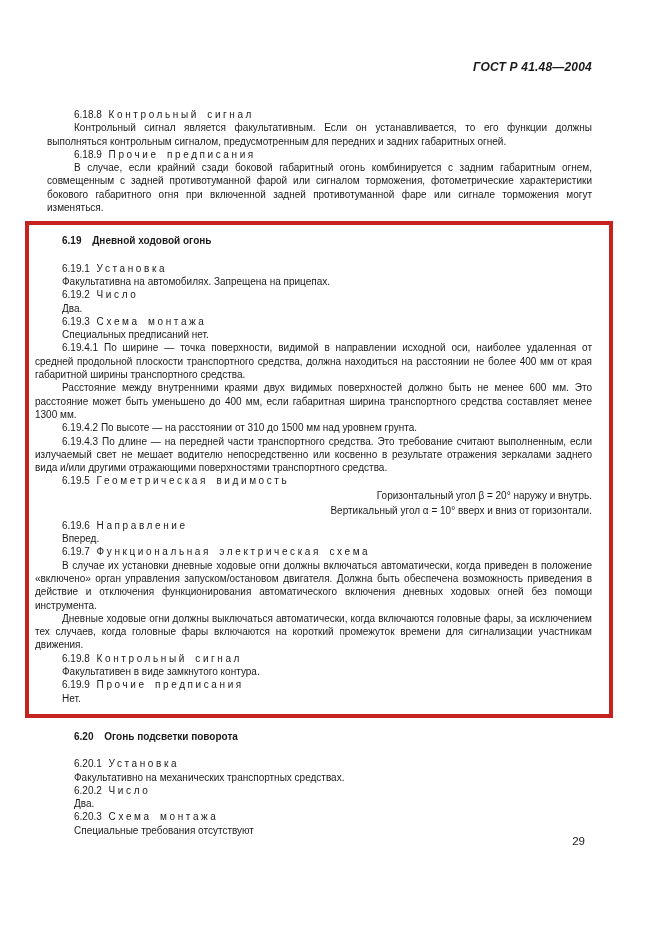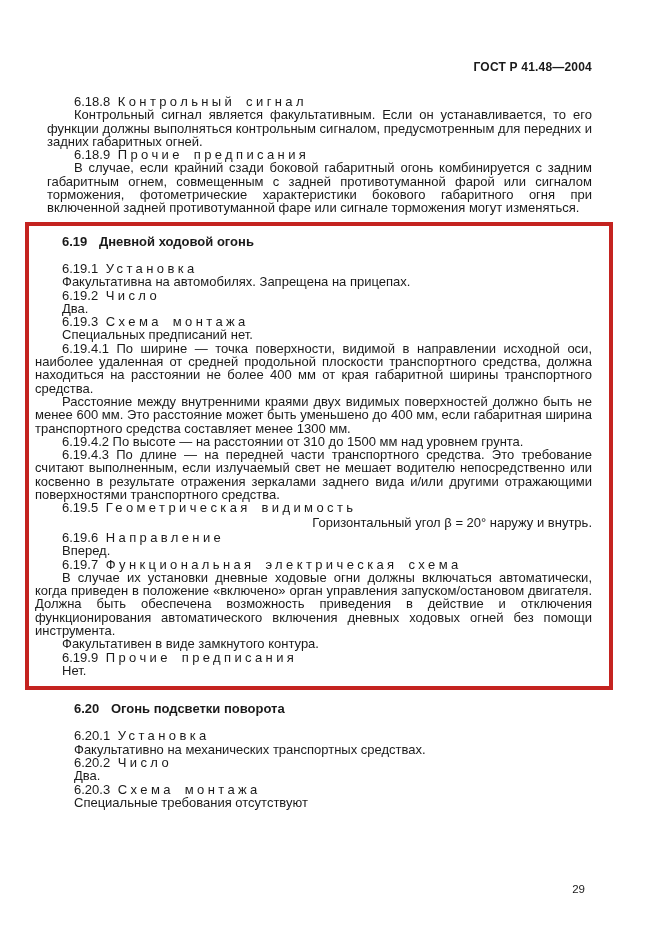--- a/index.html
+++ b/index.html
@@ -14,24 +14,25 @@
     color: #1a1a1a;
     overflow: hidden;
   }
   .doc-header {
     margin: 0 69px 0 47px;
     text-align: right;
     font-weight: 700;
     font-size: 12px;
     line-height: 14px;
     letter-spacing: 0.2px;
+    font-style: italic;
   }
   .content {
-    margin: 21px 69px 0 47px;
-    font-size: 13px;
+    margin: 34px 69px 0 47px;
+    font-size: 10px;
     line-height: 13.3px;
   }
   .para {
     margin: 0;
     text-indent: 27px;
     text-align: justify;
   }
   .para.formula { margin: 1.5px 0; text-align: right; }
   .clause {
     text-indent: 27px;
@@ -48,21 +49,21 @@
     margin: 0 0 14px 0;
   }
   .section-title .num { margin-right: 8px; }
   .red-box {
     border: 4px solid #c42320;
     margin: 7px -21px 12px -22px;
     padding: 9px 17px 9px 6px;
   }
   .page-num {
     position: absolute;
-    top: 883px;
+    top: 835px;
     right: 76px;
     font-size: 11.5px;
     line-height: 13px;
     text-align: center;
   }
 </style>
 </head>
 <body>
 
 <div class="page">
@@ -86,24 +87,27 @@
           <div class="clause"><span class="num">6.19.2</span> <span class="title">Число</span></div>
           <p class="para">Два.</p>
           <div class="clause"><span class="num">6.19.3</span> <span class="title">Схема монтажа</span></div>
           <p class="para">Специальных предписаний нет.</p>
           <p class="para">6.19.4.1 По ширине — точка поверхности, видимой в направлении исходной оси, наиболее удаленная от средней продольной плоскости транспортного средства, должна находиться на расстоянии не более 400 мм от края габаритной ширины транспортного средства.</p>
           <p class="para">Расстояние между внутренними краями двух видимых поверхностей должно быть не менее 600 мм. Это расстояние может быть уменьшено до 400 мм, если габаритная ширина транспортного средства составляет менее 1300 мм.</p>
           <p class="para">6.19.4.2 По высоте — на расстоянии от 310 до 1500 мм над уровнем грунта.</p>
           <p class="para">6.19.4.3 По длине — на передней части транспортного средства. Это требование считают выполненным, если излучаемый свет не мешает водителю непосредственно или косвенно в результате отражения зеркалами заднего вида и/или другими отражающими поверхностями транспортного средства.</p>
           <div class="clause"><span class="num">6.19.5</span> <span class="title">Геометрическая видимость</span></div>
           <p class="para formula">Горизонтальный угол β = 20° наружу и внутрь.</p>
+          <p class="para formula">Вертикальный угол α = 10° вверх и вниз от горизонтали.</p>
           <div class="clause"><span class="num">6.19.6</span> <span class="title">Направление</span></div>
           <p class="para">Вперед.</p>
           <div class="clause"><span class="num">6.19.7</span> <span class="title">Функциональная электрическая схема</span></div>
           <p class="para">В случае их установки дневные ходовые огни должны включаться автоматически, когда приведен в положение «включено» орган управления запуском/остановом двигателя. Должна быть обеспечена возможность приведения в действие и отключения функционирования автоматического включения дневных ходовых огней без помощи инструмента.</p>
+          <p class="para">Дневные ходовые огни должны выключаться автоматически, когда включаются головные фары, за исключением тех случаев, когда головные фары включаются на короткий промежуток времени для сигнализации участникам движения.</p>
+          <div class="clause"><span class="num">6.19.8</span> <span class="title">Контрольный сигнал</span></div>
           <p class="para">Факультативен в виде замкнутого контура.</p>
           <div class="clause"><span class="num">6.19.9</span> <span class="title">Прочие предписания</span></div>
           <p class="para">Нет.</p>
         </div>
     </div>
 
     <div>
         <div class="section-title"><span class="num">6.20</span> <span class="title">Огонь подсветки поворота</span></div>
         <div class="clause"><span class="num">6.20.1</span> <span class="title">Установка</span></div>
         <p class="para">Факультативно на механических транспортных средствах.</p>

